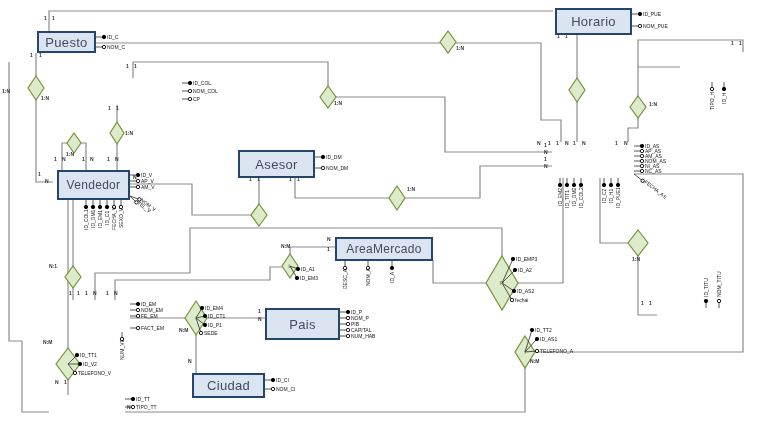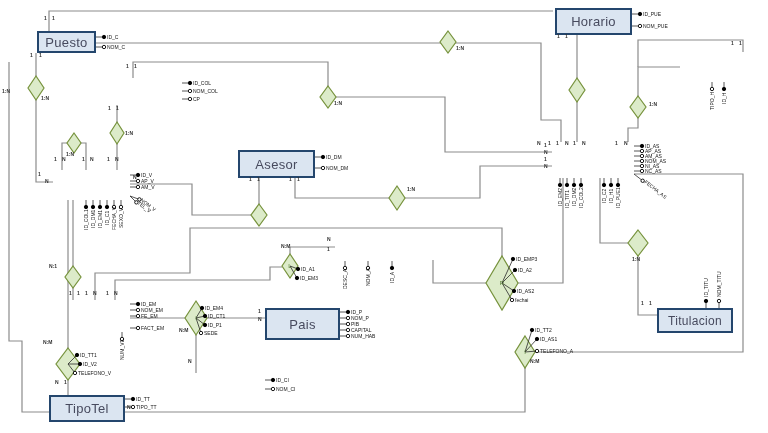--- a/index.html
+++ b/index.html
@@ -236,20 +236,23 @@
     <div class="alabel" style="left: 107px; top: 35px;">ID_C</div>
     <div class="alabel" style="left: 107px; top: 45px;">NOM_C</div>
     <div class="alabel" style="left: 193px; top: 81px;">ID_COL</div>
     <div class="alabel" style="left: 193px; top: 89px;">NOM_COL</div>
     <div class="alabel" style="left: 193px; top: 97px;">CP</div>
     <div class="entity" style="left: 238px; top: 150px; width: 77px; height: 28px; font-size: 13px;">
       <span>Asesor</span>
     </div>
     <div class="alabel" style="left: 326px; top: 155px;">ID_DM</div>
     <div class="alabel" style="left: 326px; top: 166px;">NOM_DM</div>
+    <div class="entity" style="left: 57px; top: 170px; width: 73px; height: 30px; font-size: 12px;">
+      <span>Vendedor</span>
+    </div>
     <div class="alabel" style="left: 141px; top: 173px;">ID_V</div>
     <div class="alabel" style="left: 141px; top: 179px;">AP_V</div>
     <div class="alabel" style="left: 141px; top: 185px;">AM_V</div>
     <div class="alabel dlabel" style="left: 141.397px; top: 197.42px;">NOM_V</div>
     <div class="alabel dlabel" style="left: 138.364px; top: 200.364px;">TEL_V</div>
     <div class="alabel vlabel" style="left: 84px; top: 230px;">ID_COL1</div>
     <div class="alabel vlabel" style="left: 91px; top: 228px;">ID_DM1</div>
     <div class="alabel vlabel" style="left: 98px; top: 228px;">ID_EM1</div>
     <div class="alabel vlabel" style="left: 105px; top: 225px;">ID_C1</div>
     <div class="alabel vlabel" style="left: 112px; top: 230px;">FECHA_V</div>
@@ -268,46 +271,46 @@
     <div class="alabel" style="left: 645px; top: 164px;">NI_AS</div>
     <div class="alabel" style="left: 645px; top: 169px;">NC_AS</div>
     <div class="alabel dlabel" style="left: 644.668px; top: 178.772px;">FECHA_AS</div>
     <div class="alabel vlabel" style="left: 558px; top: 206px;">ID_EM2</div>
     <div class="alabel vlabel" style="left: 565px; top: 208px;">ID_TIT1</div>
     <div class="alabel vlabel" style="left: 572px; top: 206px;">ID_DM2</div>
     <div class="alabel vlabel" style="left: 579px; top: 208px;">ID_COL2</div>
     <div class="alabel vlabel" style="left: 602px; top: 203px;">ID_C2</div>
     <div class="alabel vlabel" style="left: 609px; top: 203px;">ID_H1</div>
     <div class="alabel vlabel" style="left: 616px; top: 208px;">ID_PUE1</div>
+    <div class="entity" style="left: 335px; top: 237px; width: 98px; height: 24px; font-size: 12px;">
+      <span>AreaMercado</span>
+    </div>
     <div class="alabel vlabel" style="left: 343px; top: 289px;">DESC_A</div>
     <div class="alabel vlabel" style="left: 366px; top: 286px;">NOM_A</div>
     <div class="alabel vlabel" style="left: 390px; top: 283px;">ID_A</div>
     <div class="alabel" style="left: 141px; top: 302px;">ID_EM</div>
     <div class="alabel" style="left: 141px; top: 308px;">NOM_EM</div>
     <div class="alabel" style="left: 141px; top: 314px;">FE_EM</div>
     <div class="alabel" style="left: 141px; top: 326px;">FACT_EM</div>
     <div class="alabel vlabel" style="left: 120px; top: 360px;">NUM_VE</div>
     <div class="entity" style="left: 265px; top: 308px; width: 75px; height: 32px; font-size: 13px;">
       <span>Pais</span>
     </div>
     <div class="alabel" style="left: 351px; top: 310px;">ID_P</div>
     <div class="alabel" style="left: 351px; top: 316px;">NOM_P</div>
     <div class="alabel" style="left: 351px; top: 322px;">PIB</div>
     <div class="alabel" style="left: 351px; top: 328px;">CAPITAL</div>
     <div class="alabel" style="left: 351px; top: 334px;">NUM_HAB</div>
+    <div class="entity" style="left: 192px; top: 373px; width: 73px; height: 25px; font-size: 13px;">
+      <span>Ciudad</span>
+    </div>
     <div class="alabel" style="left: 276px; top: 378px;">ID_CI</div>
     <div class="alabel" style="left: 276px; top: 387px;">NOM_CI</div>
-    <div class="entity" style="left: 49px; top: 395px; width: 76px; height: 27px; font-size: 13px;">
-      <span>TipoTel</span>
-    </div>
     <div class="alabel" style="left: 136px; top: 397px;">ID_TT</div>
     <div class="alabel" style="left: 136px; top: 405px;">TIPO_TT</div>
-    <div class="entity" style="left: 657px; top: 308px; width: 76px; height: 25px; font-size: 12px;">
-      <span>Titulacion</span>
-    </div>
     <div class="alabel vlabel" style="left: 704px; top: 297px;">ID_TITU</div>
     <div class="alabel vlabel" style="left: 717px; top: 297px;">NOM_TITU</div>
     <div class="tick" style="left: 44px; top: 16px;">1</div>
     <div class="tick" style="left: 52px; top: 16px;">1</div>
     <div class="tick" style="left: 30px; top: 53px;">1</div>
     <div class="tick" style="left: 39px; top: 53px;">1</div>
     <div class="tick" style="left: 41px; top: 96px;">1:N</div>
     <div class="tick" style="left: 38px; top: 172px;">1</div>
     <div class="tick" style="left: 45px; top: 179px;">N</div>
     <div class="tick" style="left: 54px; top: 157px;">1</div>

